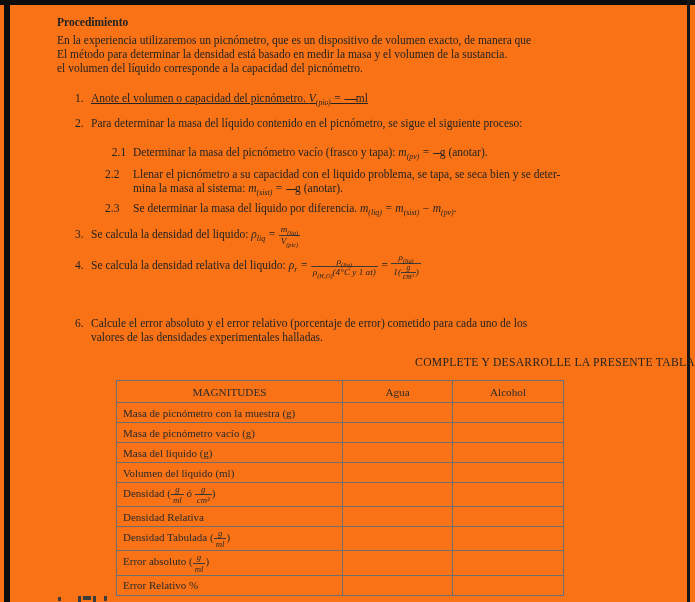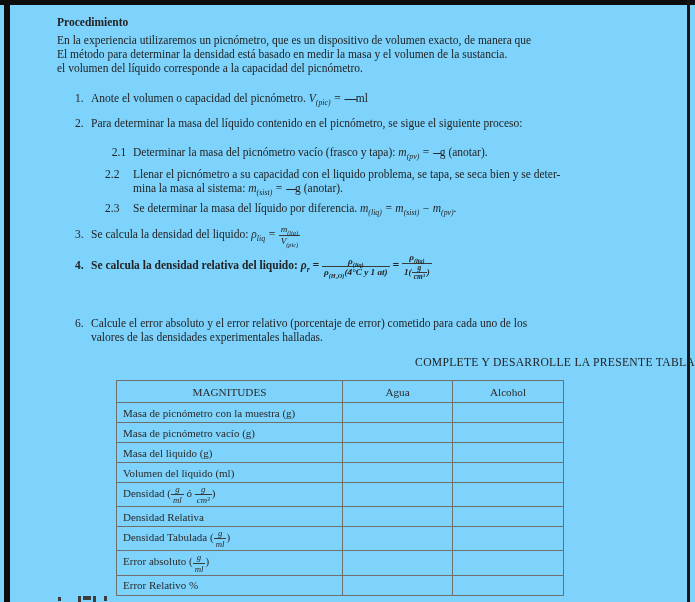--- a/index.html
+++ b/index.html
@@ -1,21 +1,21 @@
 <!DOCTYPE html>
 <html><head>
 <meta charset="utf-8">
 <style>
   * { margin:0; padding:0; box-sizing:border-box; }
   html,body { width:695px; height:602px; }
   body {
     font-family:"Liberation Serif","DejaVu Serif",serif;
     background:#ffffff; color:#232323; overflow:hidden;
   }
-  .page { position:relative; width:695px; height:602px; background:#7dd3fc; }
+  .page { position:relative; width:695px; height:602px; background:#f97316; }
 
   
   .frame-top  { position:absolute; left:0; top:0; width:695px; height:5px; background:#0d0d0d; }
   .frame-left { position:absolute; left:4px; top:0; width:6px; height:602px; background:#0d0d0d; }
   .frame-right{ position:absolute; left:687px; top:0; width:3px; height:602px; background:#161616; }
 
   .abs { position:absolute; }
   .line { font-size:11.5px; line-height:14px; white-space:nowrap; }
   .bold { font-weight:bold; }
 
@@ -63,21 +63,21 @@
   <div class="frame-right"></div>
 
   <div class="abs line bold" style="left:57px; top:15px;">Procedimiento</div>
 
   <div class="abs" style="left:57px; top:33px;">
     <div class="line">En la experiencia utilizaremos un picnómetro, que es un dispositivo de volumen exacto, de manera que</div>
     <div class="line">El método para determinar la densidad está basado en medir la masa y el volumen de la sustancia.</div>
     <div class="line">el volumen del líquido corresponde a la capacidad del picnómetro.</div>
   </div>
 
-  <div class="item" style="left:75px; top:91px;">
+  <div class="item" style="left:75px; top:91px;text-decoration:underline;">
     <span class="inum">1.</span><span>Anote el volumen o capacidad del picnómetro. </span><span class="formula"><span>V</span><sub>(pic)</sub><span> = </span><span class="blank">-----</span></span><span>ml</span>
   </div>
 
   <div class="item" style="left:75px; top:116px;">
     <span class="inum">2.</span><span>Para determinar la masa del líquido contenido en el picnómetro, se sigue el siguiente proceso:</span>
   </div>
 
   <div class="item" style="left:105px; top:145px;text-align:center;">
     <span class="inum2">2.1</span><span>Determinar la masa del picnómetro vacío (frasco y tapa): </span><span class="formula"><span>m</span><sub>(pv)</sub><span> = </span><span class="blank">---</span></span><span>g (anotar).</span>
   </div>
@@ -92,21 +92,21 @@
   </div>
 
   <div class="item" style="left:105px; top:201px;">
     <span class="inum2">2.3</span><span>Se determinar la masa del líquido por diferencia. </span><span class="formula"><span>m</span><sub>(liq)</sub><span> = m</span><sub>(sist)</sub><span> − m</span><sub>(pv)</sub><span>.</span></span>
   </div>
 
   <div class="item" style="left:75px; top:224px;">
     <span class="inum">3.</span><span>Se calcula la densidad del liquido: </span><span class="formula"><span>ρ</span><sub>liq</sub><span> = </span><span class="frac"><span class="fn"><span>m</span><sub>(liq)</sub></span><span class="fd"><span>V</span><sub>(pic)</sub></span></span></span>
   </div>
 
-  <div class="item" style="left:75px; top:252px;font-weight:bold;">
+  <div class="item" style="left:75px; top:252px;">
     <span class="inum">4.</span><span>Se calcula la densidad relativa del liquido: </span><span class="formula"><span>ρ</span><sub>r</sub><span> = </span><span class="frac"><span class="fn"><span>ρ</span><sub>(liq)</sub></span><span class="fd"><span>ρ</span><sub>(H₂O)</sub><span>(4°C y 1 at)</span></span></span><span> = </span><span class="frac"><span class="fn"><span>ρ</span><sub>(liq)</sub></span><span class="fd"><span>1(</span><span class="frac"><span class="fn"><span>g</span></span><span class="fd"><span>cm³</span></span></span><span>)</span></span></span></span>
   </div>
 
 
   <div class="item" style="left:75px; top:316px;">
     <div>
       <span class="inum">6.</span><span>Calcule el error absoluto y el error relativo (porcentaje de error) cometido para cada uno de los</span>
     </div>
     <div style="padding-left:16px;">
       <span>valores de las densidades experimentales halladas.</span>

